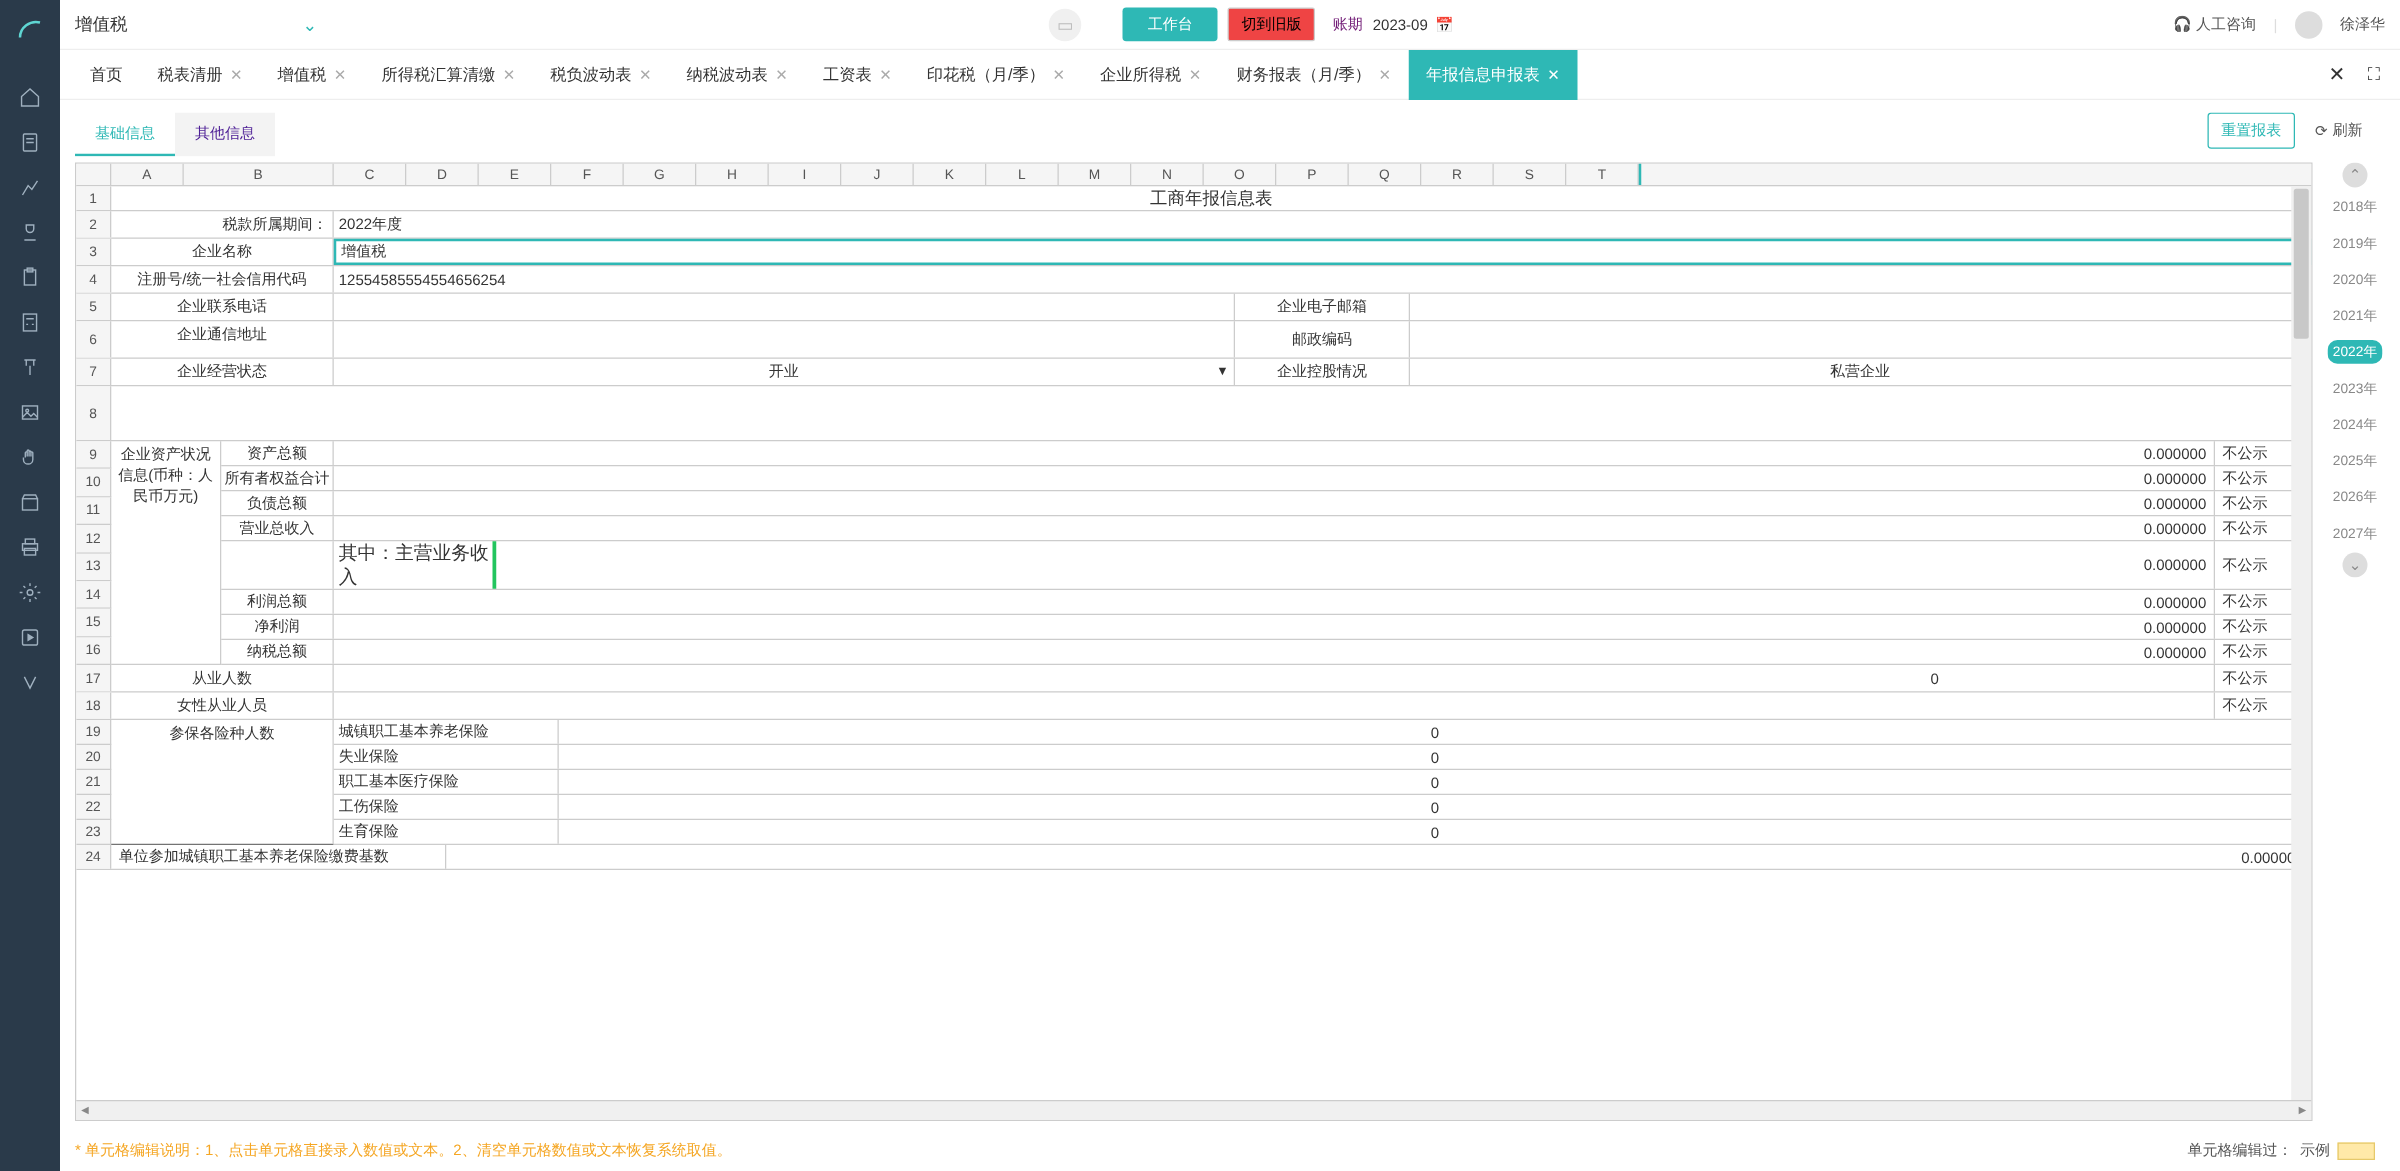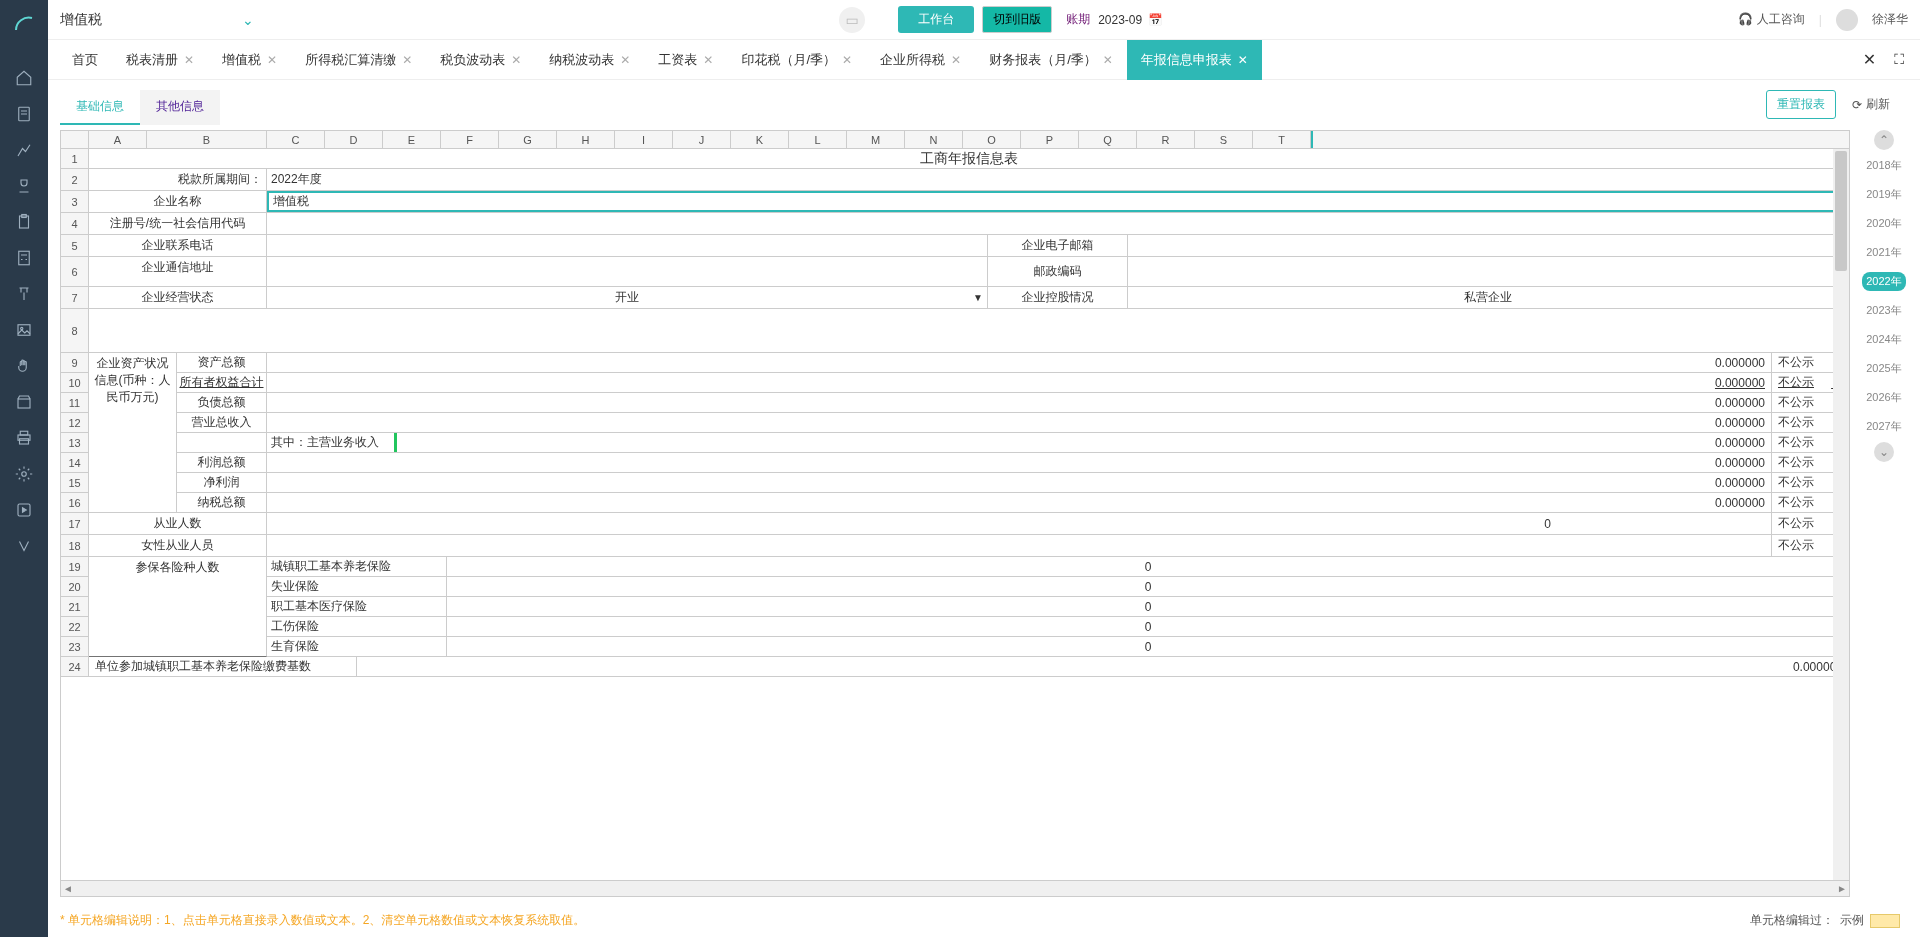--- a/index.html
+++ b/index.html
@@ -6,21 +6,21 @@
 body { background:#fff; overflow:hidden; width:1920px; height:937px; font-size:12px; color:#333; }
 .sidebar { position:fixed; left:0; top:0; width:48px; height:100%; background:#2a3a4a; display:flex; flex-direction:column; align-items:center; padding-top:8px; }
 .sidebar .logo { width:32px; height:32px; margin-bottom:20px; display:flex; align-items:center; justify-content:center; }
 .sidebar .nav-item { width:48px; height:36px; display:flex; align-items:center; justify-content:center; cursor:pointer; }
 .sidebar .nav-item svg { stroke:#9fb0bf; fill:none; }
 .topbar { position:fixed; left:48px; top:0; right:0; height:40px; display:flex; align-items:center; padding:0 12px; border-bottom:1px solid #eee; background:#fff; }
 .dropdown { font-size:14px; color:#333; margin-right:auto; display:flex; align-items:center; gap:140px; }
 .dropdown .chev { color:#2eb8b5; }
 .circle-ico { width:26px; height:26px; border-radius:50%; background:#f0f0f0; margin:0 10px; display:flex; align-items:center; justify-content:center; color:#bbb; font-size:14px; }
 .btn-primary { background:#2eb8b5; color:#fff; border:none; padding:5px 20px; border-radius:3px; font-size:12px; cursor:pointer; margin-left:23px; }
-.btn-outline { background:#14b8a6; border:1px solid #ccc; padding:4px 10px; border-radius:2px; font-size:12px; cursor:pointer; margin-left:8px; }
+.btn-outline { background:#ef4444; border:1px solid #ccc; padding:4px 10px; border-radius:2px; font-size:12px; cursor:pointer; margin-left:8px; }
 .period-lbl { margin-left:14px; font-size:12px; color:#701a75; }
 .period-val { margin-left:8px; font-size:12px; }
 .cal-ico { margin-left:6px; color:#2eb8b5; }
 .top-right { margin-left:auto; display:flex; align-items:center; gap:14px; font-size:12px; color:#555; }
 .avatar { width:22px; height:22px; border-radius:50%; background:#ddd; }
 .tabbar { position:fixed; left:48px; top:40px; right:0; height:40px; display:flex; align-items:center; background:#fff; border-bottom:1px solid #eee; padding-left:10px; }
 .tab { padding:0 14px; height:40px; display:flex; align-items:center; font-size:13px; color:#333; cursor:pointer; gap:6px; }
 .tab .x { color:#aaa; font-size:12px; }
 .tab.active { background:#2eb8b5; color:#fff; }
 .tab.active .x { color:#fff; }
@@ -37,21 +37,21 @@
 .col-hdr .corner { width:28px; border-right:1px solid #ccc; }
 .col-hdr .col { flex:0 0 58px; text-align:center; border-right:1px solid #ccc; color:#555; font-size:11px; line-height:18px; }
 .col-hdr .colA { flex:0 0 58px; }
 .col-hdr .colB { flex:0 0 120px; }
 .col-hdr .after { flex:1; border-left:2px solid #2eb8b5; position:relative; }
 .grid-body { flex:1; overflow:hidden; position:relative; }
 .grow { display:flex; border-bottom:1px solid #ccc; min-height:20px; }
 .rh { flex:0 0 28px; background:#f5f5f5; border-right:1px solid #ccc; text-align:center; font-size:11px; color:#555; display:flex; align-items:center; justify-content:center; }
 .lab { flex:0 0 178px; border-right:1px solid #ccc; display:flex; align-items:flex-start; justify-content:center; font-size:12px; padding:2px 4px; text-align:center; }
 .lab2 { flex:0 0 90px; border-right:1px solid #ccc; display:flex; align-items:center; justify-content:center; font-size:12px; }
-.lab3 { flex:0 0 130px; border-right:3px solid #22c55e; display:flex; align-items:center; padding-left:4px; font-size:12px; }
+.lab3 { flex:0 0 130px; border-right:3px solid #22c55e; display:flex; align-items:center; padding-left:4px; font-size:15px; }
 .cwide { flex:1; display:flex; align-items:center; padding:0 4px; font-size:12px; }
 .title-row .cwide { justify-content:center; font-size:14px; }
 .sel { border:2px solid #2eb8b5 !important; }
 .split { display:flex; flex:1; }
 .split .half { flex:1; border-right:1px solid #ccc; display:flex; align-items:center; justify-content:center; position:relative; }
 .dd { position:absolute; right:4px; font-size:10px; color:#333; }
 .num-right { justify-content:flex-end; padding-right:6px; }
 .pubcol { flex:0 0 78px; border-left:1px solid #ccc; display:flex; align-items:center; justify-content:space-between; padding:0 6px; font-size:12px; }
 .vscroll { position:absolute; right:0; top:18px; bottom:16px; width:16px; background:#f0f0f0; }
 .vscroll .thumb { position:absolute; left:2px; right:2px; top:2px; height:120px; background:#c8c8c8; border-radius:2px; }
@@ -283,20 +283,21 @@
         <div class="cwide">2022年度</div>
       </div>
     <div class="grow">
         <div class="rh">3</div>
         <div class="lab">企业名称</div>
         <div class="cwide sel">增值税</div>
       </div>
     <div class="grow">
         <div class="rh">4</div>
         <div class="lab">注册号/统一社会信用代码</div>
+        <div class="cwide">12554585554554656254</div>
       </div>
     <div class="grow">
         <div class="rh">5</div>
         <div class="lab">企业联系电话</div>
         <div class="split">
           <div class="half"></div>
           <div class="half" style="flex:0 0 140px">企业电子邮箱</div>
           <div class="half"></div>
         </div>
       </div>
@@ -343,21 +344,21 @@
       <div class="lab" style="flex:0 0 88px;border-bottom:1px solid #ccc">企业资产状况信息(币种：人民币万元)</div>
       <div style="flex:1;display:flex;flex-direction:column" id="fin-mount">
           <div class="grow" style="min-height: 20px;">
             <div class="lab2">资产总额</div>
             <div class="cwide num-right">0.000000</div>
             <div class="pubcol">
               <span>不公示</span>
               <span>▼</span>
             </div>
           </div>
-          <div class="grow" style="min-height: 20px; text-decoration: underline;">
+          <div class="grow" style="min-height: 20px;">
             <div class="lab2">所有者权益合计</div>
             <div class="cwide num-right">0.000000</div>
             <div class="pubcol">
               <span>不公示</span>
               <span>▼</span>
             </div>
           </div>
           <div class="grow" style="min-height: 20px;">
             <div class="lab2">负债总额</div>
             <div class="cwide num-right">0.000000</div>

